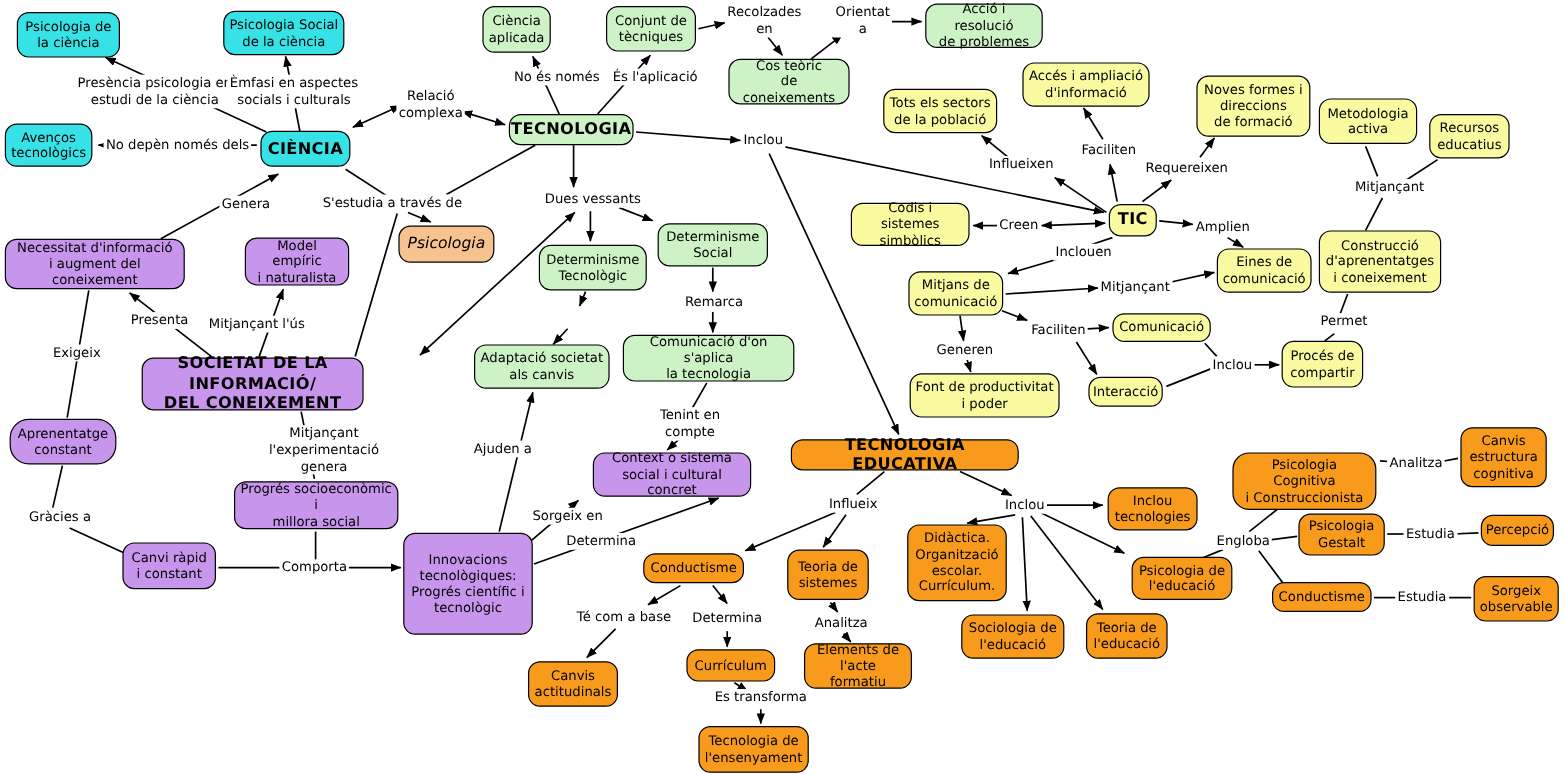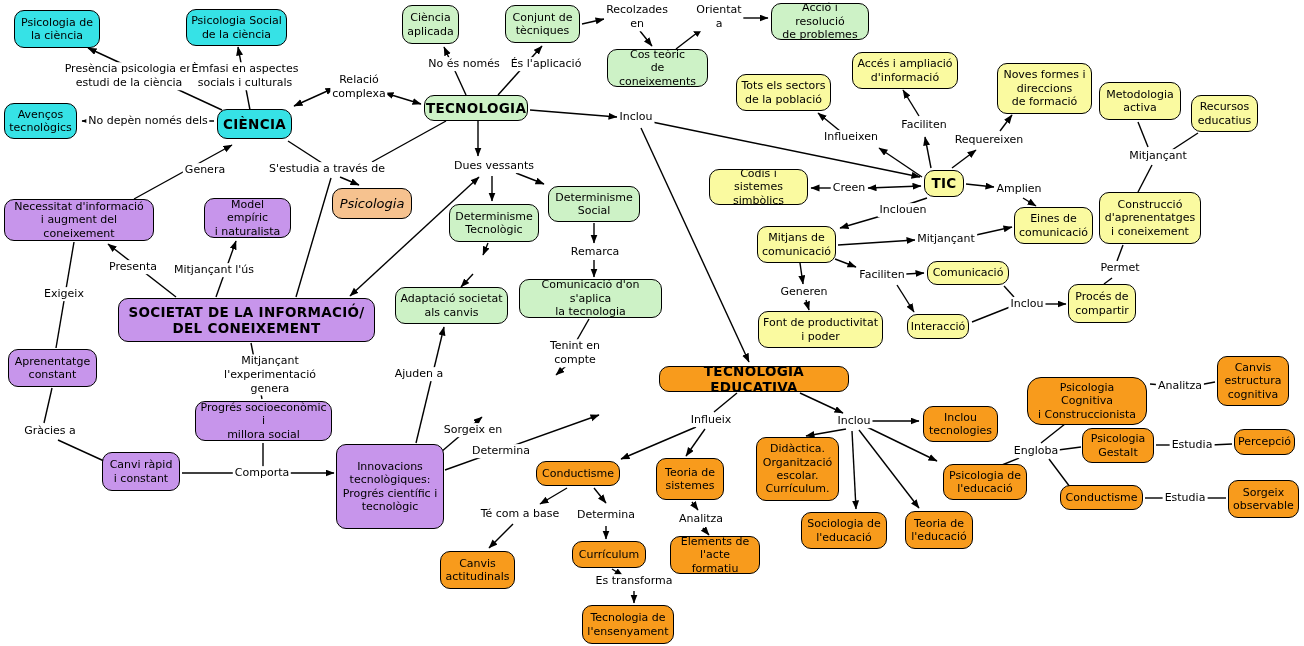--- a/index.html
+++ b/index.html
@@ -223,40 +223,42 @@
     <div class="node c-yellow" style="left: 907px; top: 314px; width: 62px; height: 25px;">Interacció</div>
     <div class="node c-yellow" style="left: 758px; top: 311px; width: 125px; height: 37px;">Font de productivitat
 i poder</div>
     <div class="node c-yellow" style="left: 1068px; top: 284px; width: 68px; height: 39px;">Procés de
 compartir</div>
     <div class="node c-peach italic" style="left: 332px; top: 188px; width: 80px; height: 31px;">Psicologia</div>
     <div class="node c-purple" style="left: 4px; top: 199px; width: 150px; height: 42px;">Necessitat d'informació
 i augment del coneixement</div>
     <div class="node c-purple" style="left: 204px; top: 198px; width: 87px; height: 40px;">Model empíric
 i naturalista</div>
-    <div class="node c-purple title" style="left: 118px; top: 298px; width: 257px; height: 44px;">SOCIETAT DE LA INFORMACIÓ/
+    <div class="node c-purple title" style="left: 118px; top: 298px; width: 185px; height: 44px;">SOCIETAT DE LA INFORMACIÓ/
 DEL CONEIXEMENT</div>
-    <div class="node c-purple" style="left: 8px; top: 349px; width: 89px; height: 38px;">Aprenentatge
+    <div class="node c-purple" style="left: 8px; top: 349px; width: 89px; height: 38px; border-radius: 16px;">Aprenentatge
 constant</div>
     <div class="node c-purple" style="left: 195px; top: 401px; width: 137px; height: 40px;">Progrés socioeconòmic i
 millora social</div>
     <div class="node c-purple" style="left: 102px; top: 452px; width: 78px; height: 39px;">Canvi ràpid
 i constant</div>
     <div class="node c-purple" style="left: 336px; top: 444px; width: 108px; height: 85px;">Innovacions
 tecnològiques:
 Progrés científic i
 tecnològic</div>
     <div class="node c-green" style="left: 449px; top: 204px; width: 90px; height: 38px;">Determinisme
 Tecnològic</div>
     <div class="node c-green" style="left: 548px; top: 186px; width: 92px; height: 36px;">Determinisme
 Social</div>
     <div class="node c-green" style="left: 395px; top: 287px; width: 113px; height: 37px;">Adaptació societat
 als canvis</div>
     <div class="node c-green" style="left: 519px; top: 279px; width: 143px; height: 39px;">Comunicació d'on s'aplica
 la tecnologia</div>
+    <div class="node c-purple" style="left: 494px; top: 377px; width: 132px; height: 37px;">Context o sistema
+social i cultural concret</div>
     <div class="node c-orange title" style="left: 659px; top: 366px; width: 190px; height: 26px;">TECNOLOGIA EDUCATIVA</div>
     <div class="node c-orange" style="left: 536px; top: 461px; width: 84px; height: 25px;">Conductisme</div>
     <div class="node c-orange" style="left: 656px; top: 458px; width: 68px; height: 42px;">Teoria de
 sistemes</div>
     <div class="node c-orange" style="left: 756px; top: 437px; width: 83px; height: 64px;">Didàctica.
 Organització
 escolar.
 Currículum.</div>
     <div class="node c-orange" style="left: 440px; top: 551px; width: 75px; height: 38px;">Canvis
 actitudinals</div>

